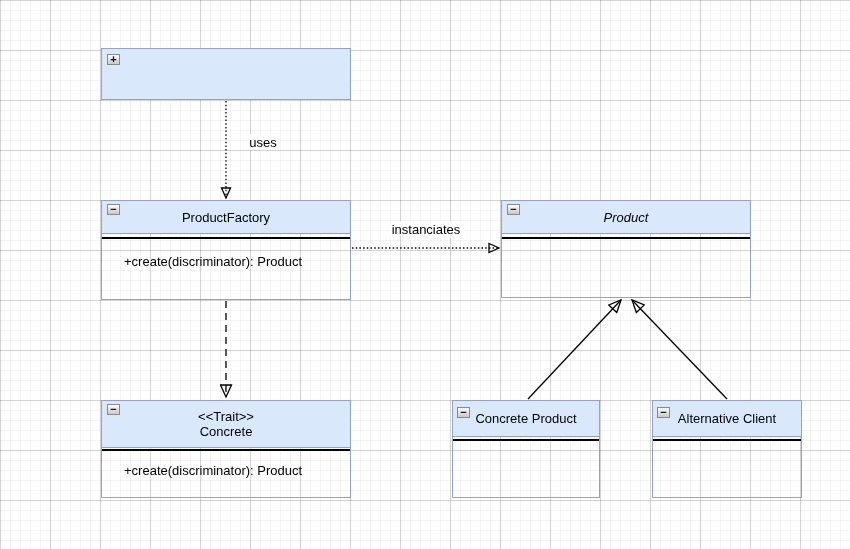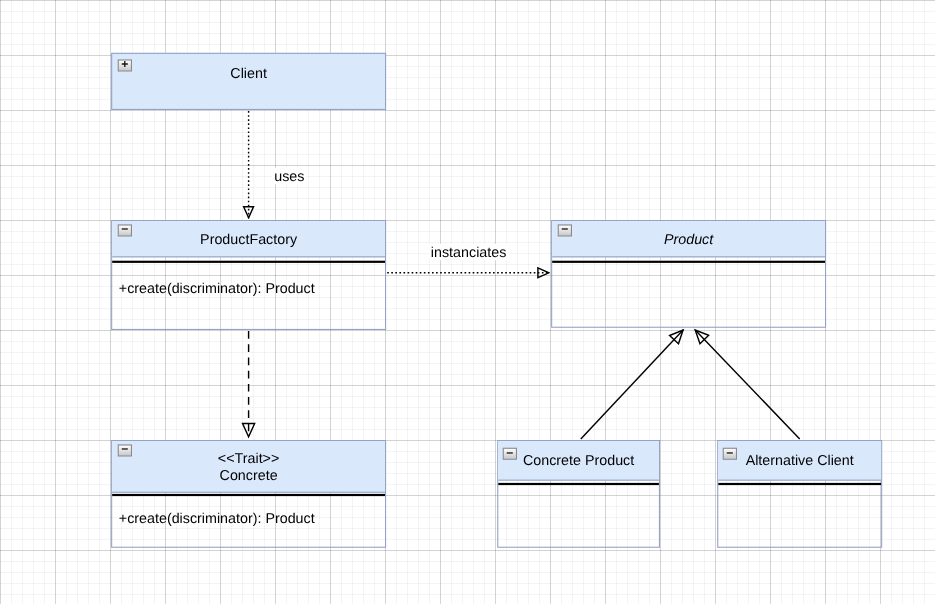--- a/index.html
+++ b/index.html
@@ -61,21 +61,21 @@
     line-height: 9px;
     text-align: center;
     font-weight: bold;
   }
 
   .sep { height: 2px; background: var(--sep); margin-top: 3px; }
 
   .body { box-sizing: border-box; }
 
   .method {
-    padding: 15px 2px 0 6px;
+    padding: 15px 2px 0 22px;
     white-space: nowrap;
     font-size: 13px;
   }
 
   .italic { font-style: italic; }
 
   .client-box { background: var(--fill); }
   .client-title {
     height: 34px;
     display: flex;
@@ -103,21 +103,20 @@
   #edges path.dotted { stroke-dasharray: 1.5, 2.2; }
   #edges path.dashed { stroke-dasharray: 7, 5; }
 </style>
 </head>
 <body>
 
 <div id="canvas">
 
   <div class="box client-box" style="left:101px; top:48px; width:250px; height:52px;">
     <span class="collapse" style="top:5px;">+</span>
-    <div class="client-title">Client</div>
   </div>
 
   <div class="box" style="left:101px; top:200px; width:250px; height:100px;">
     <div class="hdr" style="height:33px;">
       <span class="collapse">−</span>
       <span>ProductFactory</span>
     </div>
     <div class="sep"></div>
     <div class="body">
       <div class="method">+create(discriminator): Product</div>
@@ -172,16 +171,16 @@
         <path d="M1,1 L13,6.5 L1,12 z" fill="#ffffff" stroke="#000" stroke-width="1.2"></path>
       </marker>
     </defs>
     <path class="dotted" d="M226,101 L226,198" marker-end="url(#mFilled)"></path>
     <path class="dotted" d="M352,248 L499,248" marker-end="url(#mFilled)"></path>
     <path class="dashed" d="M226,301 L226,397" marker-end="url(#mHollow)"></path>
     <path d="M528,399 L621,300" marker-end="url(#mHollow)"></path>
     <path d="M727,399 L632,300" marker-end="url(#mHollow)"></path>
   </svg>
 
-  <div class="edge-label" style="left:263px; top:160px;">uses</div>
+  <div class="edge-label" style="left:263px; top:142px;">uses</div>
   <div class="edge-label" style="left:426px; top:229px;">instanciates</div>
 
 </div>
 
 </body></html>

